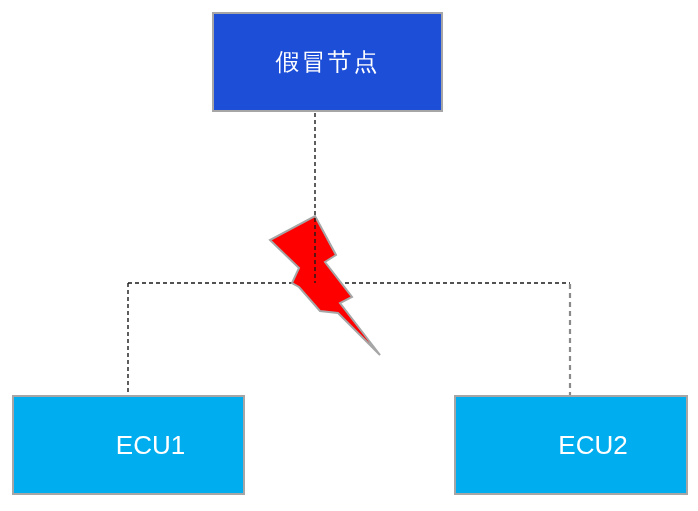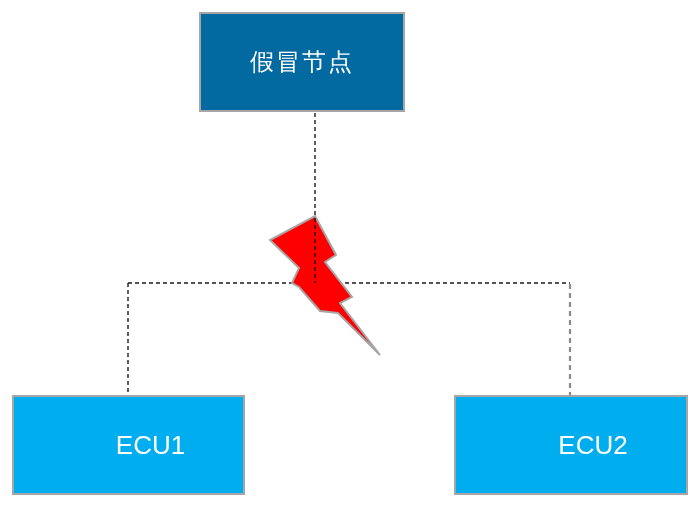--- a/index.html
+++ b/index.html
@@ -23,23 +23,23 @@
   .node {
     position: absolute;
     display: flex;
     align-items: center;
     justify-content: center;
     color: #ffffff;
     border: 2px solid #a6a6a6;
   }
 
   .node-fake {
-    left: 199px; top: 12px;
-    width: 206px; height: 100px;
-    background: #0369a1;
+    left: 212px; top: 12px;
+    width: 231px; height: 100px;
+    background: #1d4ed8;
     font-size: 24px;
     letter-spacing: 2px;
   }
 
   .node-ecu {
     top: 395px;
     width: 233px; height: 100px;
     background: #00aeef;
     font-size: 26px;
     padding-left: 44px;

